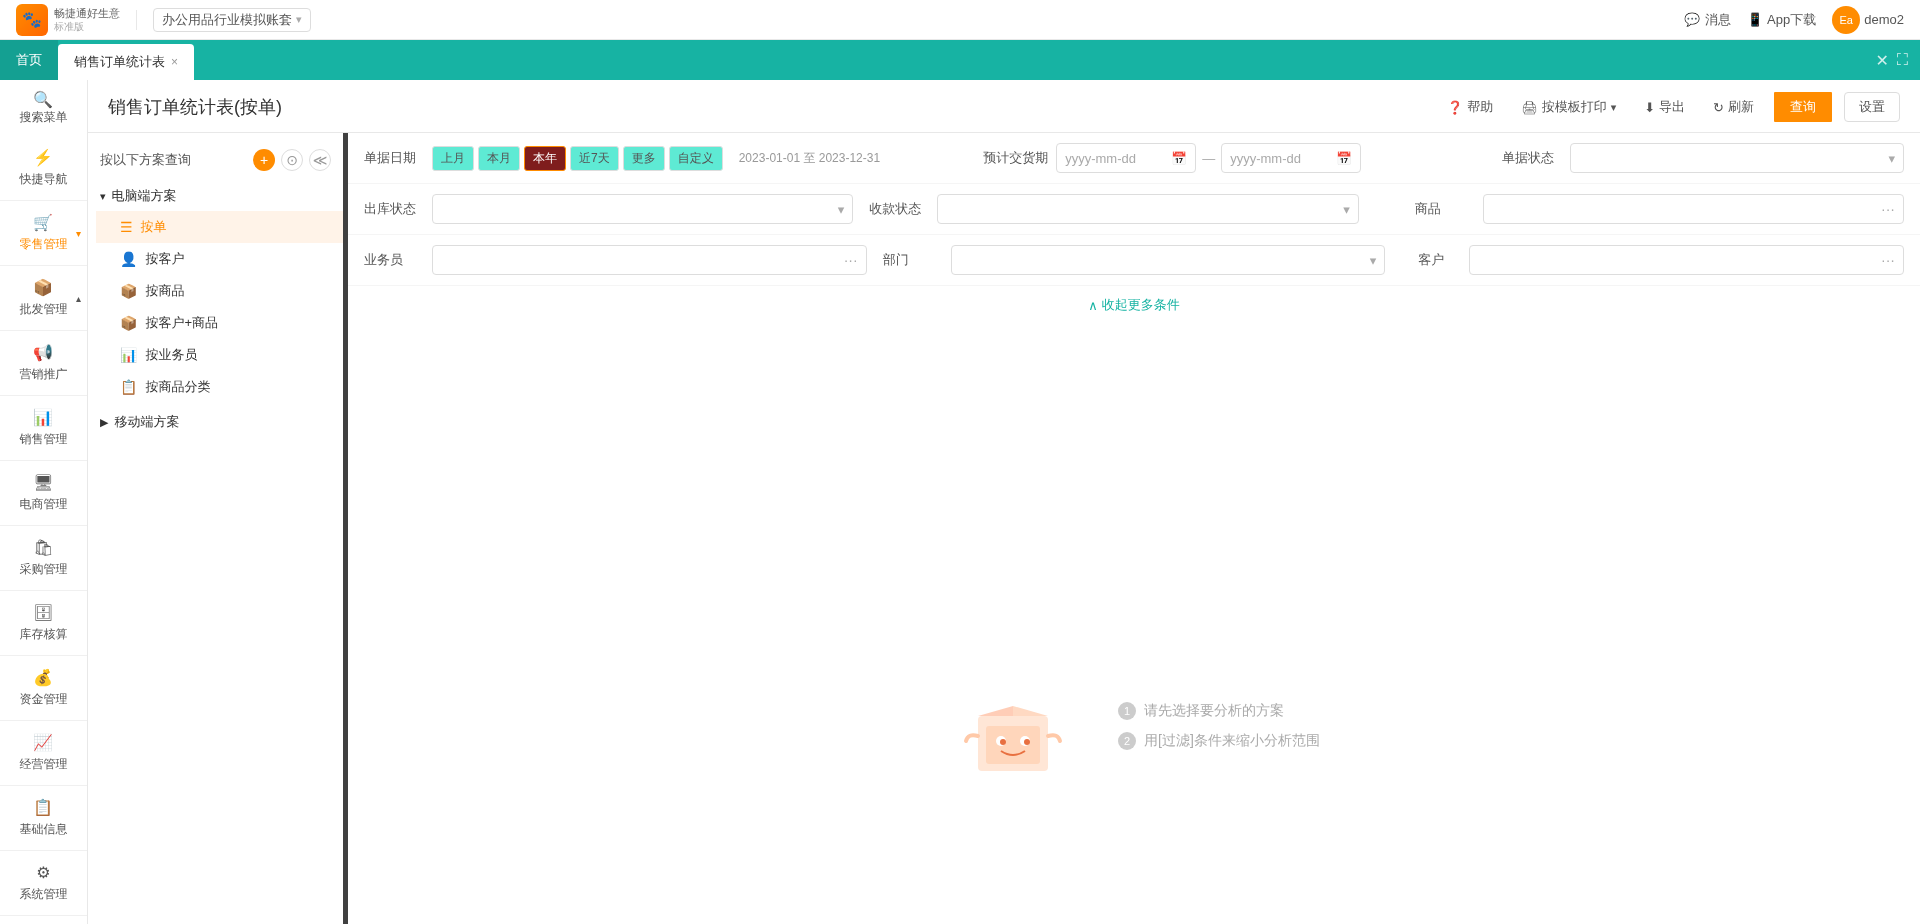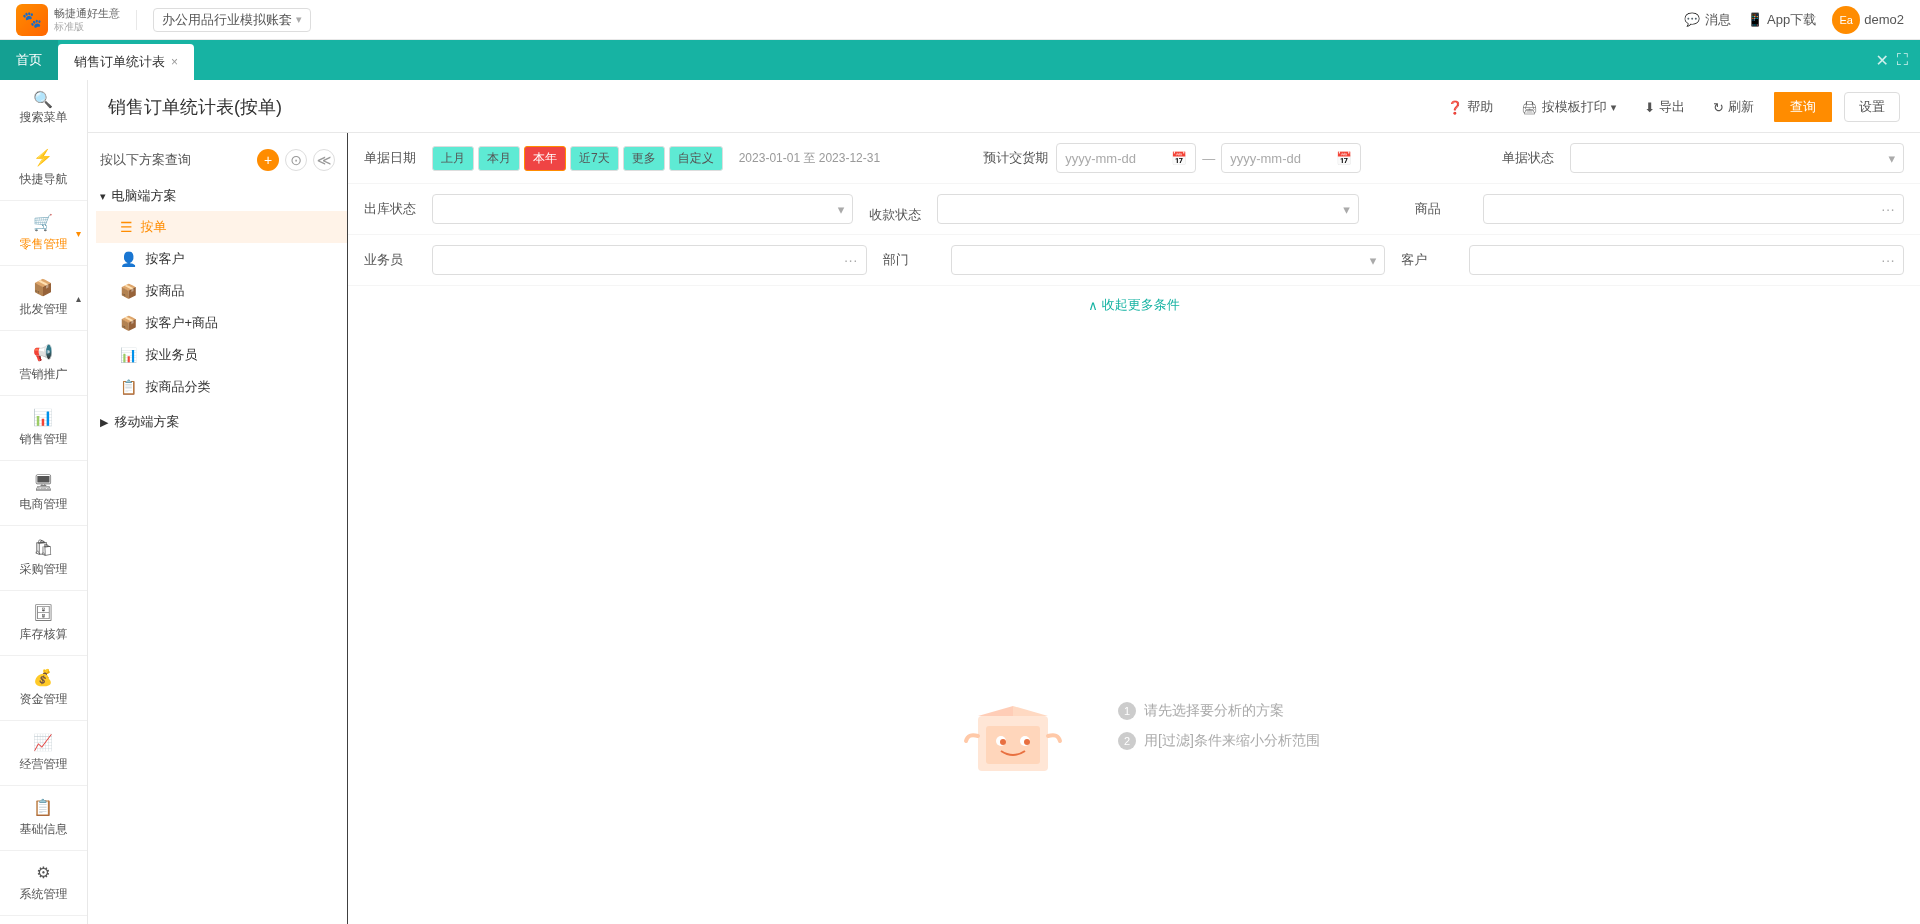--- a/index.html
+++ b/index.html
@@ -43,21 +43,21 @@
     .page-title { font-size: 18px; font-weight: 500; color: #333; }
     .page-actions { display: flex; align-items: center; gap: 12px; }
     .action-btn { display: flex; align-items: center; gap: 4px; color: #555; cursor: pointer; font-size: 13px; padding: 4px 8px; border-radius: 4px; }
     .action-btn-primary { background: #ff8c00; color: white; border: none; padding: 6px 16px; border-radius: 1px; cursor: pointer; font-size: 13px; }
     .action-btn-setting { border: 1px solid #ddd; color: #555; padding: 5px 14px; border-radius: 4px; cursor: pointer; font-size: 13px; background: white; }
 
     
     .inner-layout { display: flex; flex: 1; overflow: hidden; }
 
     
-    .scheme-panel { width: 260px; background: #fff; border-right: 1px solid #404040; padding: 10px 0; text-align: right; }
+    .scheme-panel { width: 260px; background: #fff; border-right: 5px solid #404040; padding: 10px 0; text-align: right; }
     .scheme-panel-header { display: flex; align-items: center; justify-content: space-between; padding: 6px 12px 10px; }
     .scheme-panel-title { font-size: 13px; color: #555; }
     .scheme-panel-icons { display: flex; align-items: center; gap: 6px; }
     .scheme-icon { width: 22px; height: 22px; border-radius: 50%; display: flex; align-items: center; justify-content: center; cursor: pointer; font-size: 14px; color: #999; }
     .scheme-icon.orange { background: #ff8c00; color: white; }
     .scheme-icon.gray-border { border: 1px solid #ddd; }
     .scheme-item { padding: 7px 12px 7px 24px; cursor: pointer; display: flex; align-items: center; gap: 8px; color: #333; font-size: 13px; }
     .scheme-item.active { background: #fff3e8; color: #ff8c00; }
     .scheme-item .scheme-type-icon { font-size: 14px; color: #aaa; }
     .scheme-item.active .scheme-type-icon { color: #ff8c00; }
@@ -65,21 +65,21 @@
     .scheme-group-header { padding: 6px 12px; display: flex; align-items: center; gap: 6px; cursor: pointer; color: #333; font-size: 13px; }
     .scheme-sub-items { padding-left: 8px; }
 
     
     .filter-panel { flex: 1; background: #fff; overflow-y: auto; }
     .filter-row { display: flex; align-items: center; padding: 10px 16px; gap: 16px; border-bottom: 1px solid #f5f5f5; }
     .filter-group { display: flex; align-items: center; gap: 8px; flex: 1; }
     .filter-label { color: #555; font-size: 13px; white-space: nowrap; min-width: 60px; }
     .filter-date-btns { display: flex; align-items: center; gap: 4px; }
     .date-btn { padding: 3px 8px; border-radius: 3px; border: 1px solid #ddd; background: #5eead4; cursor: pointer; font-size: 12px; color: #555; }
-    .date-btn.active { background: #ef4444; color: white; border-color: #ff8c00; }
+    .date-btn.active { background: #7f1d1d; color: white; border-color: #ff8c00; }
     .date-range-text { font-size: 12px; color: #999; margin-left: 8px; }
     .filter-select { flex: 1; height: 30px; border: 1px solid #ddd; border-radius: 4px; padding: 0 8px; font-size: 13px; color: #999; background: white; display: flex; align-items: center; justify-content: space-between; cursor: pointer; }
     .filter-dots { color: #aaa; cursor: pointer; font-size: 14px; }
     .date-input-group { display: flex; align-items: center; gap: 6px; flex: 1; }
     .date-input { height: 30px; border: 1px solid #ddd; border-radius: 4px; padding: 0 8px; font-size: 13px; color: #aaa; background: white; display: flex; align-items: center; gap: 4px; min-width: 140px; }
     .date-sep { color: #aaa; }
 
     
     .collapse-bar { display: flex; justify-content: center; align-items: center; padding: 10px; cursor: pointer; color: #17b3a3; font-size: 13px; gap: 4px; }
   </style>
@@ -321,21 +321,21 @@
           </div>
 
           <div class="filter-row">
             <div class="filter-group" style="flex:1;">
               <span class="filter-label">出库状态</span>
               <div class="filter-select" style="flex:1;">
                 <span style="color:#aaa;"></span>
                 <span style="color:#aaa;">▾</span>
               </div>
             </div>
-            <div class="filter-group" style="flex:1;align-items:flex-end;">
+            <div class="filter-group" style="flex:1;">
               <span class="filter-label">收款状态</span>
               <div class="filter-select" style="flex:1;">
                 <span style="color:#aaa;"></span>
                 <span style="color:#aaa;">▾</span>
               </div>
             </div>
             <div class="filter-group" style="flex:1;margin-left:40px;">
               <span class="filter-label">商品</span>
               <div class="filter-select" style="flex:1;">
                 <span style="color:#aaa;"></span>
@@ -352,21 +352,21 @@
                 <span class="filter-dots">···</span>
               </div>
             </div>
             <div class="filter-group" style="flex:1;">
               <span class="filter-label">部门</span>
               <div class="filter-select" style="flex:1;">
                 <span style="color:#aaa;"></span>
                 <span style="color:#aaa;">▾</span>
               </div>
             </div>
-            <div class="filter-group" style="flex:1;">
+            <div class="filter-group" style="flex:1;text-align:center;">
               <span class="filter-label">客户</span>
               <div class="filter-select" style="flex:1;">
                 <span style="color:#aaa;"></span>
                 <span class="filter-dots">···</span>
               </div>
             </div>
           </div>
 
           <div class="collapse-bar">
             <span>∧</span>

